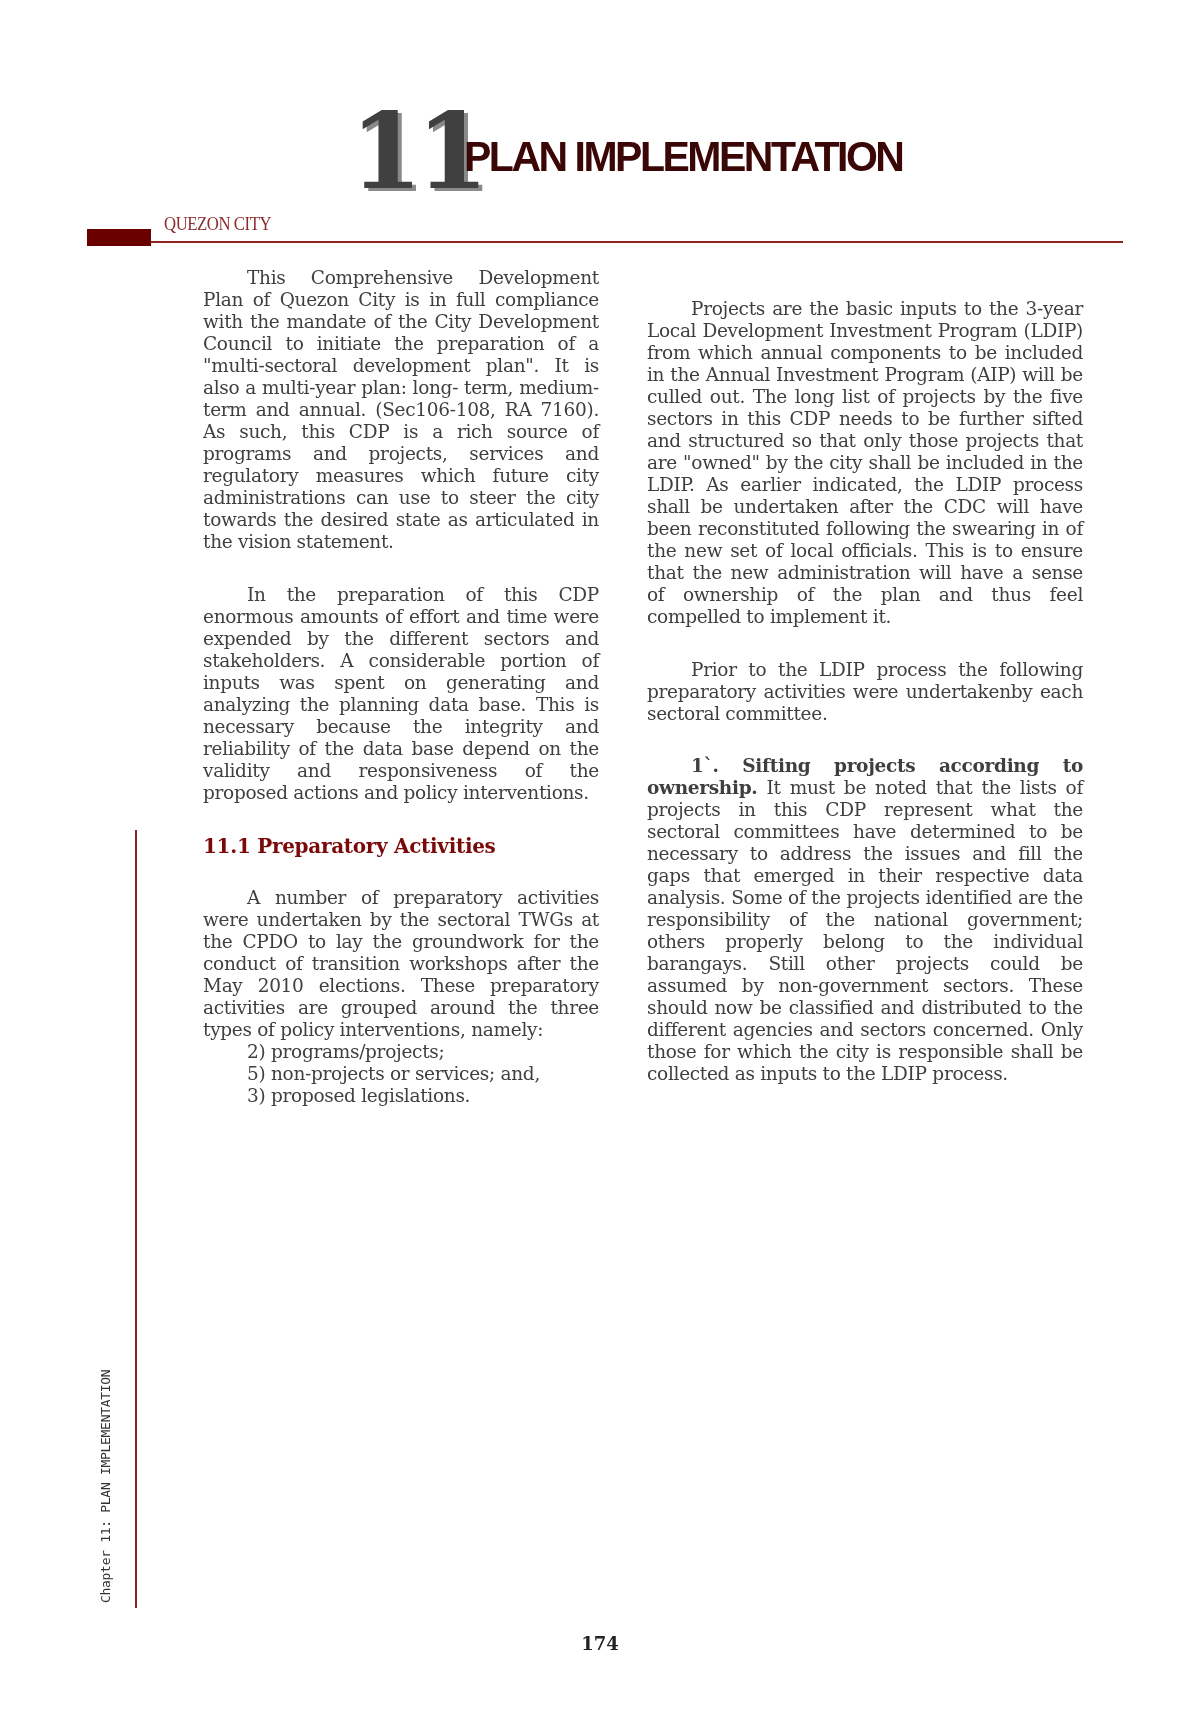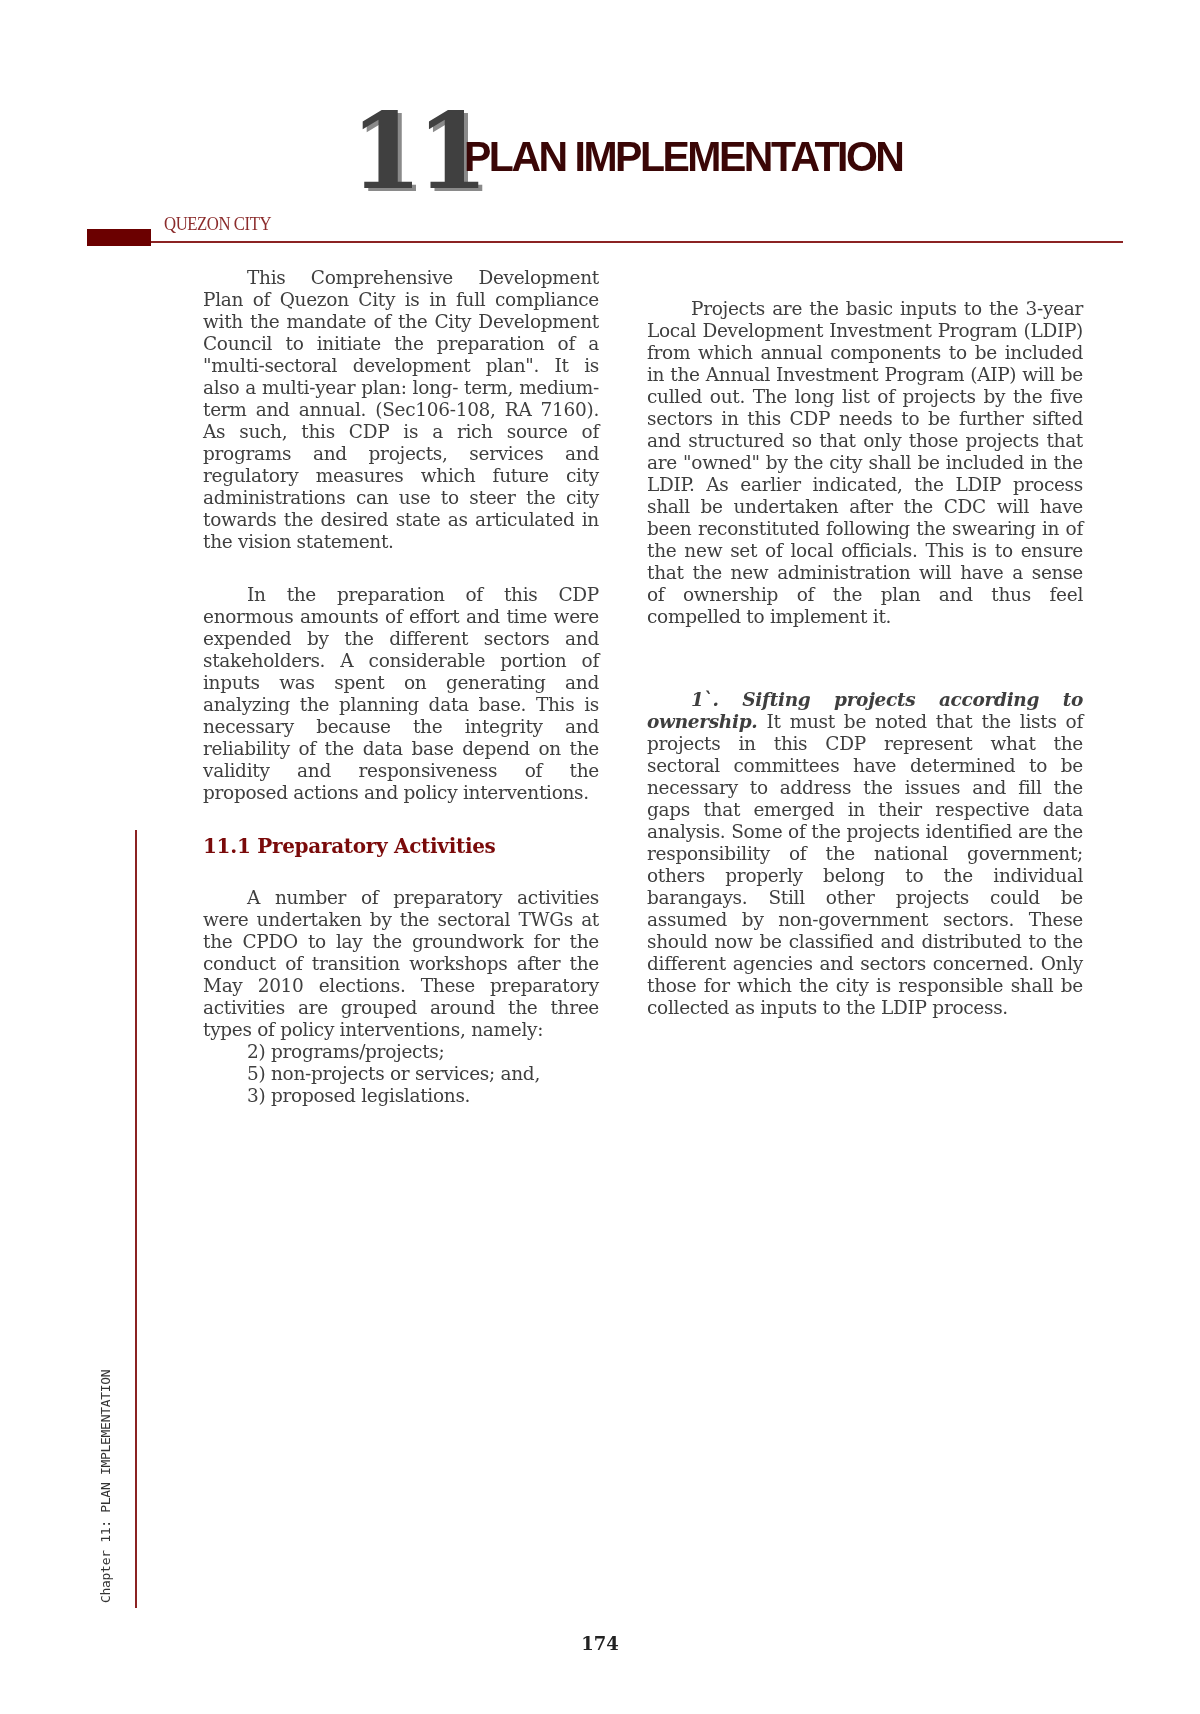--- a/index.html
+++ b/index.html
@@ -57,21 +57,21 @@
     .col-right { left: 647px; top: 267px; width: 436px; }
 
     .column p { margin: 0; text-indent: 44px; }
     .column .gap { height: 30.8px; }
     .section-heading {
       margin: 0; font-weight: bold; color: #7a0a0a; text-indent: 0;
       font-size: 20px; letter-spacing: -0.3px;
     }
     .section-heading.italic { font-style: italic; }
     .list-item { margin: 0; text-indent: 0; text-align: left; }
-    .em { font-style: italic; font-weight: bold; }
+    .em { font-weight: bold; }
 
     .page-number {
       position: absolute; left: 0; top: 1633px; width: 1200px; text-align: center;
       font-family: "DejaVu Serif", serif; font-weight: bold; font-size: 18px;
       color: #222222;
     }
   </style>
 </head>
 <body>
 
@@ -94,17 +94,18 @@
   <p>A number of preparatory activities were undertaken by the sectoral TWGs at the CPDO to lay the groundwork for the conduct of transition workshops after the May 2010 elections. These preparatory activities are grouped around the three types of policy interventions, namely:</p>
   <p class="list-item">2) programs/projects;</p>
   <p class="list-item">5) non-projects or services; and,</p>
   <p class="list-item">3) proposed legislations.</p>
 </div>
 
 <div class="column col-right">
   <div class="gap"></div>
   <p>Projects are the basic inputs to the 3-year Local Development Investment Program (LDIP) from which annual components to be included in the Annual Investment Program (AIP) will be culled out. The long list of projects by the five sectors in this CDP needs to be further sifted and structured so that only those projects that are "owned" by the city shall be included in the LDIP. As earlier indicated, the LDIP process shall be undertaken after the CDC will have been reconstituted following the swearing in of the new set of local officials. This is to ensure that the new administration will have a sense of ownership of the plan and thus feel compelled to implement it.</p>
   <div class="gap"></div>
+  <p>Prior to the LDIP process the following preparatory activities were undertakenby each sectoral committee.</p>
   <div class="gap"></div>
   <p><span class="em">1`. Sifting projects according to ownership.</span><span> It must be noted that the lists of projects in this CDP represent what the sectoral committees have determined to be necessary to address the issues and fill the gaps that emerged in their respective data analysis. Some of the projects identified are the responsibility of the national government; others properly belong to the individual barangays. Still other projects could be assumed by non-government sectors. These should now be classified and distributed to the different agencies and sectors concerned. Only those for which the city is responsible shall be collected as inputs to the LDIP process.</span></p>
 </div>
 
 <div class="page-number">174</div>
 
 </body></html>

